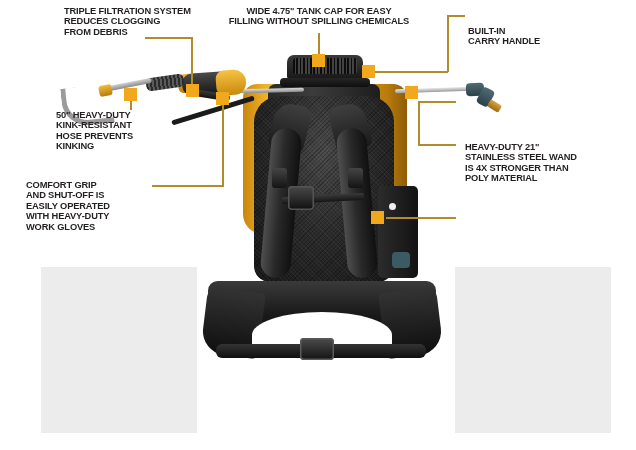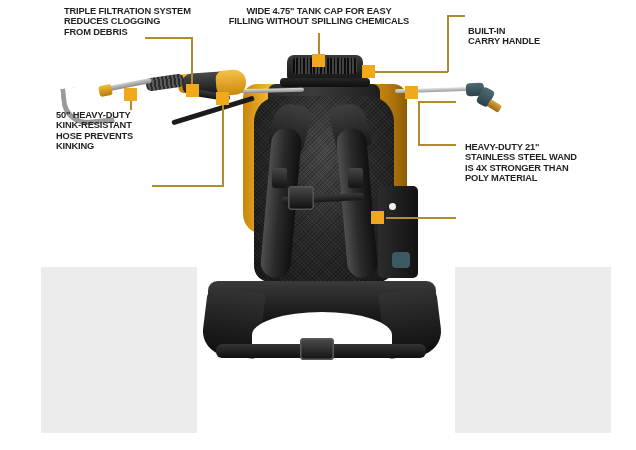--- a/index.html
+++ b/index.html
@@ -367,20 +367,25 @@
 FILLING WITHOUT SPILLING CHEMICALS</div>
 
   <div class="callout" style="left:468px;top:6px;margin-top:20px;">BUILT-IN
 CARRY HANDLE</div>
 
   <div class="callout" style="left:56px;top:110px;">50" HEAVY-DUTY
 KINK-RESISTANT
 HOSE PREVENTS
 KINKING</div>
 
+  <div class="callout" style="left:26px;top:180px;">COMFORT GRIP
+AND SHUT-OFF IS
+EASILY OPERATED
+WITH HEAVY-DUTY
+WORK GLOVES</div>
 
   <div class="callout c-right" style="left:465px;top:142px;">HEAVY-DUTY 21"
 STAINLESS STEEL WAND
 IS 4X STRONGER THAN
 POLY MATERIAL</div>
 
 
   <div class="card" style="left:41px;top:267px;width:156px;height:166px;"></div>
   <div class="card-photo" style="left:55px;top:279px;width:130px;height:70px;">
     <div class="ph-left">

